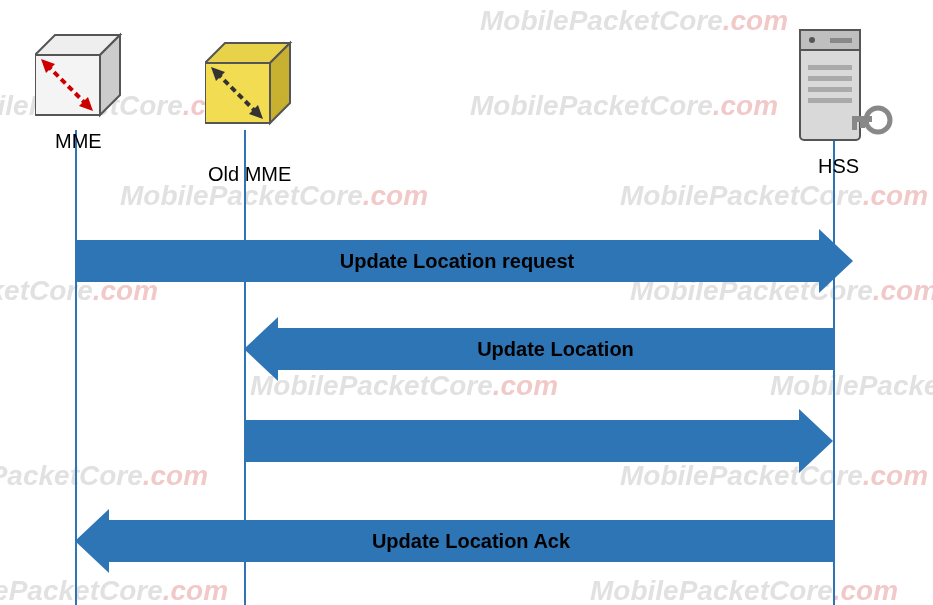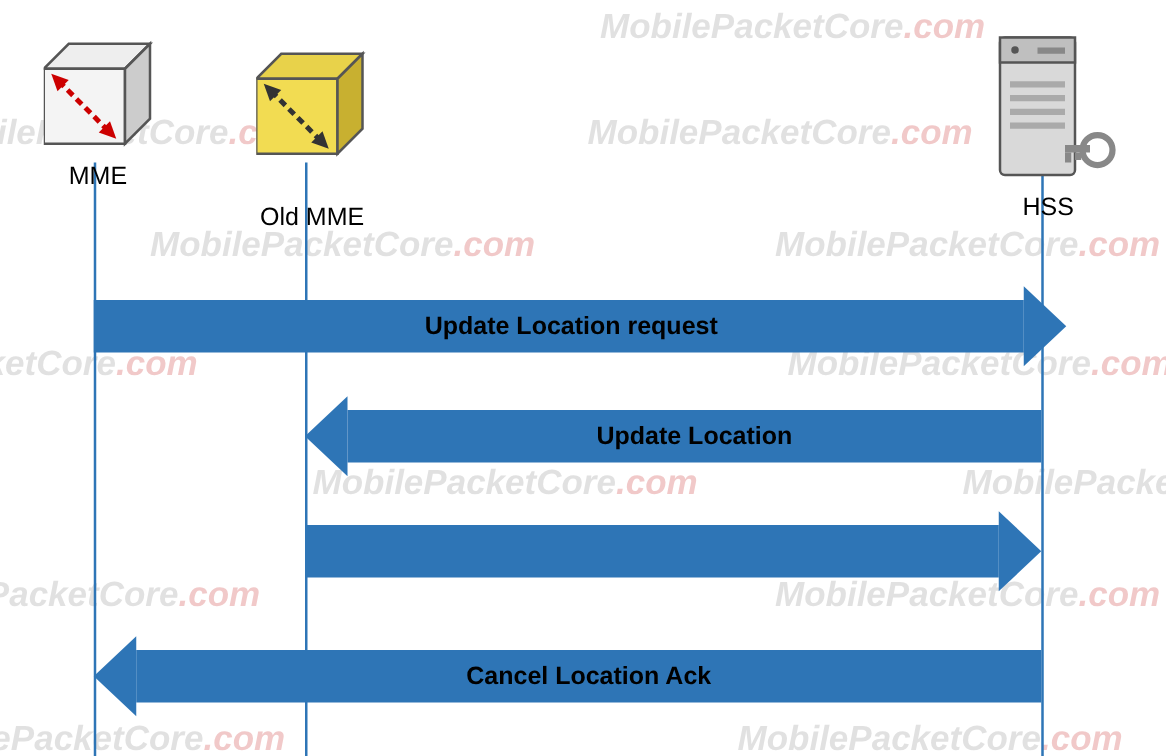--- a/index.html
+++ b/index.html
@@ -178,14 +178,14 @@
   <div class="head"></div>
   <span class="msg-label">Update Location</span>
 </div>
 
 <div class="msg right" style="left:244px; top:420px; width:555px;">
   <div class="head"></div>
 </div>
 
 <div class="msg left" style="left:109px; top:520px; width:724px;">
   <div class="head"></div>
-  <span class="msg-label">Cancel Location Ack</span>
+  <span class="msg-label">Update Location Ack</span>
 </div>
 
 </body></html>

